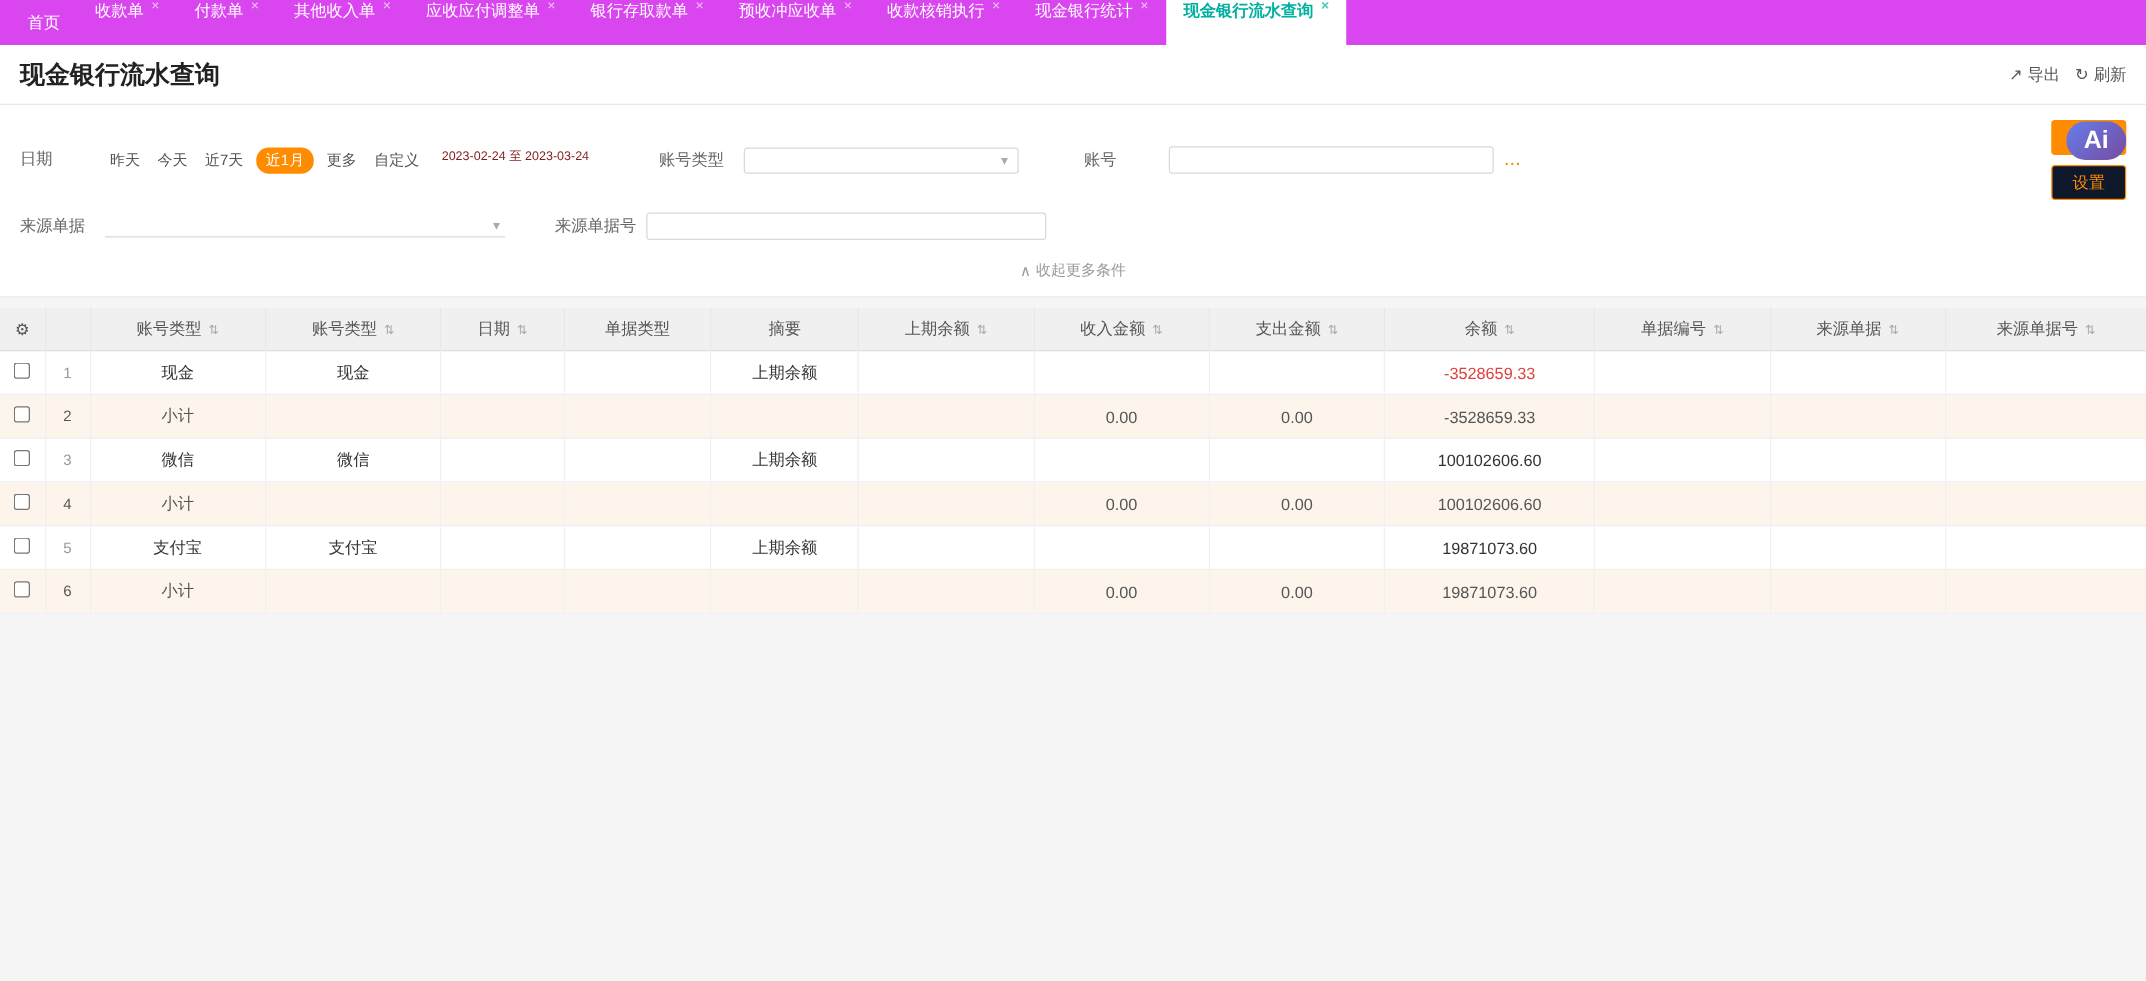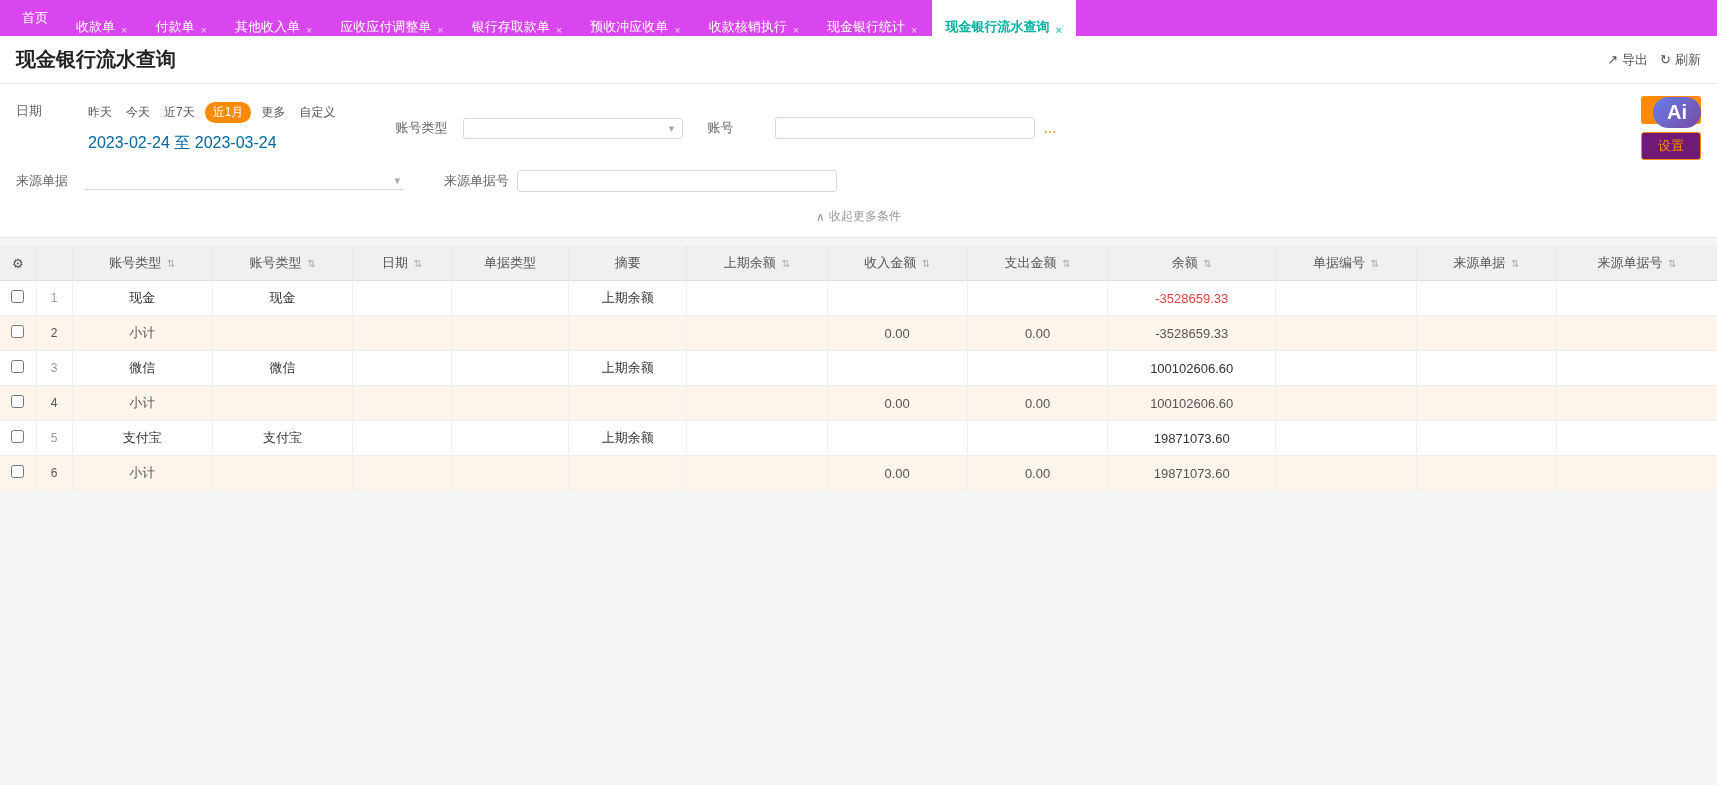--- a/index.html
+++ b/index.html
@@ -12,25 +12,26 @@
       align-items: center;
       height: 36px;
       padding: 0 8px;
       gap: 0;
     }
     .nav-item {
       color: #fff;
       padding: 0 14px;
       height: 36px;
       display: flex;
-      align-items: flex-end;
+      align-items: flex-start;
       font-size: 13px;
       cursor: pointer;
       white-space: nowrap;
       position: relative;
+      font-family: Liberation Mono, monospace;
     }
     .nav-item.active {
       background: #fff;
       color: #00b0a0;
       font-weight: bold;
     }
     .nav-item .close-x {
       margin-left: 6px;
       font-size: 11px;
       opacity: 0.7;
@@ -102,22 +103,22 @@
       font-size: 12px;
       padding: 2px 4px;
     }
     .date-btn.active {
       background: #ff8c00;
       color: #fff;
       border-radius: 10px;
       padding: 2px 8px;
     }
     .date-range {
-      color: #0369a1;
-      font-size: 16px;
+      color: #7f1d1d;
+      font-size: 10px;
       margin-left: 4px;
     }
     .filter-select-wrap {
       display: flex;
       align-items: center;
       border: 1px solid #d9d9d9;
       border-radius: 3px;
       padding: 3px 8px;
       background: #fff;
       min-width: 200px;
@@ -143,21 +144,21 @@
     .btn-query {
       background: #ff8c00;
       color: #fff;
       border: none;
       border-radius: 3px;
       padding: 5px 16px;
       cursor: pointer;
       font-size: 13px;
     }
     .btn-settings {
-      background: #701a75;
+      background: #0f172a;
       color: #ff8c00;
       border: 1px solid #ff8c00;
       border-radius: 3px;
       padding: 4px 16px;
       cursor: pointer;
       font-size: 13px;
     }
     .collapse-bar {
       display: flex;
       justify-content: center;
@@ -301,42 +302,42 @@
     </div>
   </div>
 </div>
 
 <div class="filter-area">
 
   <div class="filter-row">
 
     <div style="display:flex;align-items:flex-start;gap:8px;">
       <span class="filter-label">日期</span>
-      <div style="display:flex;flex-direction:column;gap:10px;">
+      <div style="display:flex;flex-direction:row;gap:10px;">
         <div class="date-shortcuts">
           <span class="date-btn">昨天</span>
           <span class="date-btn">今天</span>
           <span class="date-btn">近7天</span>
           <span class="date-btn active">近1月</span>
           <span class="date-btn">更多</span>
           <span class="date-btn">自定义</span>
         </div>
         <span class="date-range">2023-02-24 至 2023-03-24</span>
       </div>
     </div>
 
     <div style="display:flex;align-items:center;gap:8px;margin-left:40px;">
       <span class="filter-label">账号类型</span>
       <div class="filter-select-wrap" style="min-width:220px;">
         <span class="filter-select-text"></span>
         <span class="dropdown-arrow">▾</span>
       </div>
     </div>
 
-    <div style="display:flex;align-items:center;gap:8px;margin-left:8px;">
+    <div style="display:flex;align-items:center;gap:8px;margin-left:36px;">
       <span class="filter-label">账号</span>
       <input class="account-input" style="min-width: 260px;">
       <span class="dots-btn">...</span>
     </div>
 
     <div style="margin-left:auto;display:flex;gap:8px;flex-direction:column;">
       <button class="btn-query">查询</button>
       <button class="btn-settings">设置</button>
     </div>
   </div>

